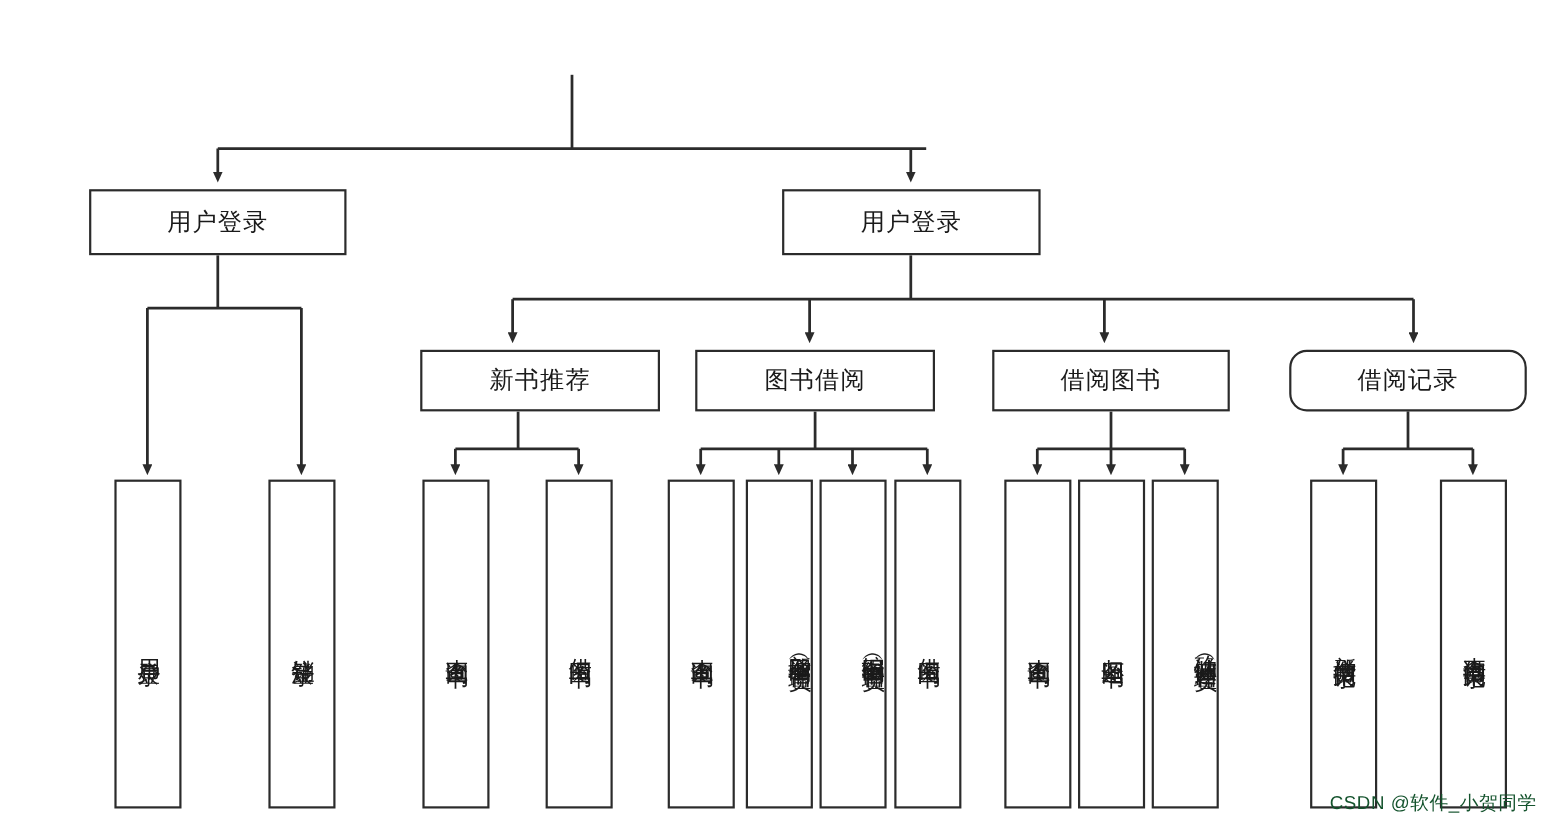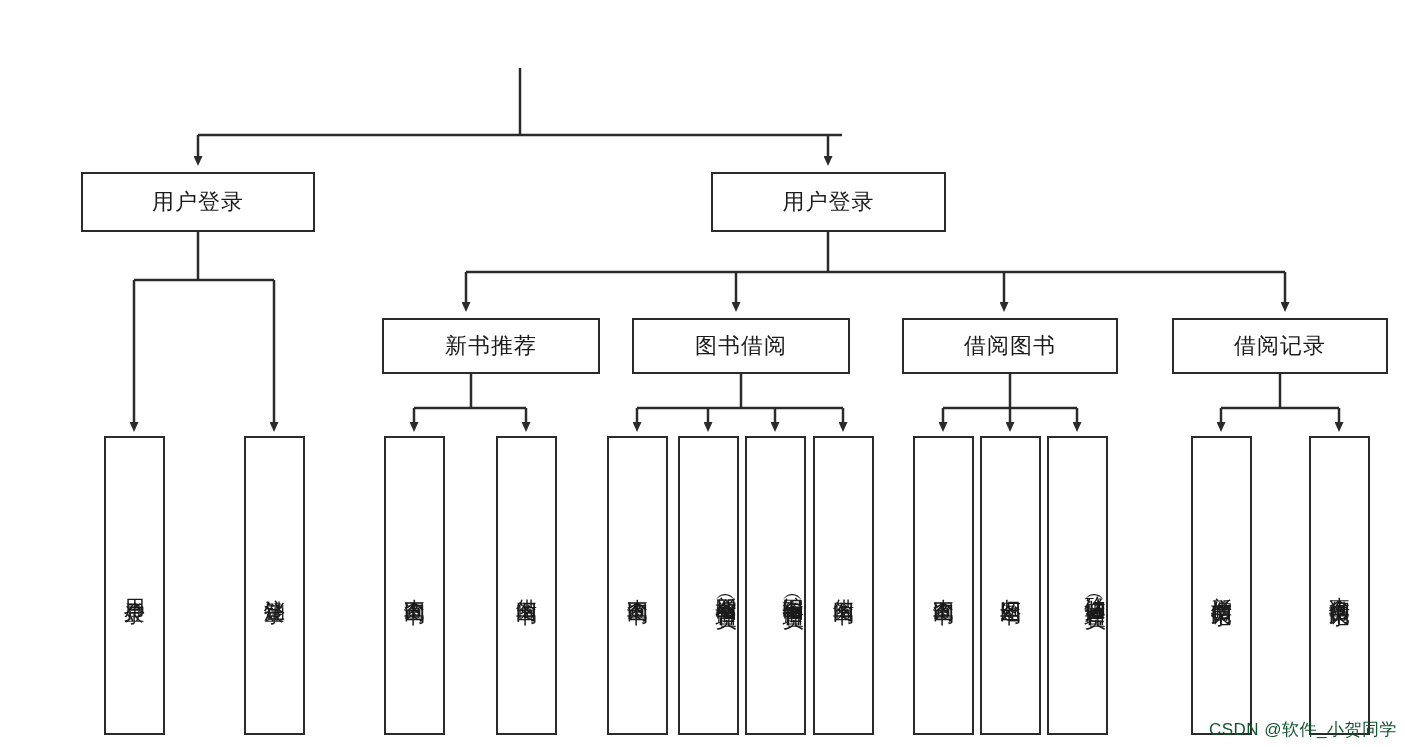--- a/index.html
+++ b/index.html
@@ -137,21 +137,21 @@
 
   <div class="node node-branch" style="left:362px; top:318px; width:218px; height:56px;margin-left:20px;">
     <span>新书推荐</span>
   </div>
   <div class="node node-branch" style="left:632px; top:318px; width:218px; height:56px;">
     <span>图书借阅</span>
   </div>
   <div class="node node-branch" style="left:902px; top:318px; width:216px; height:56px;">
     <span>借阅图书</span>
   </div>
-  <div class="node node-branch" style="left:1172px; top:318px; width:216px; height:56px;">
+  <div class="node node-branch" style="left:1172px; top:318px; width:216px; height:56px;border-radius:16px;">
     <span>借阅记录</span>
   </div>
 
   <div class="node node-leaf leaf-short" style="left:104px; top:436px; width:61px; height:299px;">
     <span>用户登录</span>
   </div>
   <div class="node node-leaf leaf-short" style="left:244px; top:436px; width:61px; height:299px;">
     <span>注销登录</span>
   </div>
 

